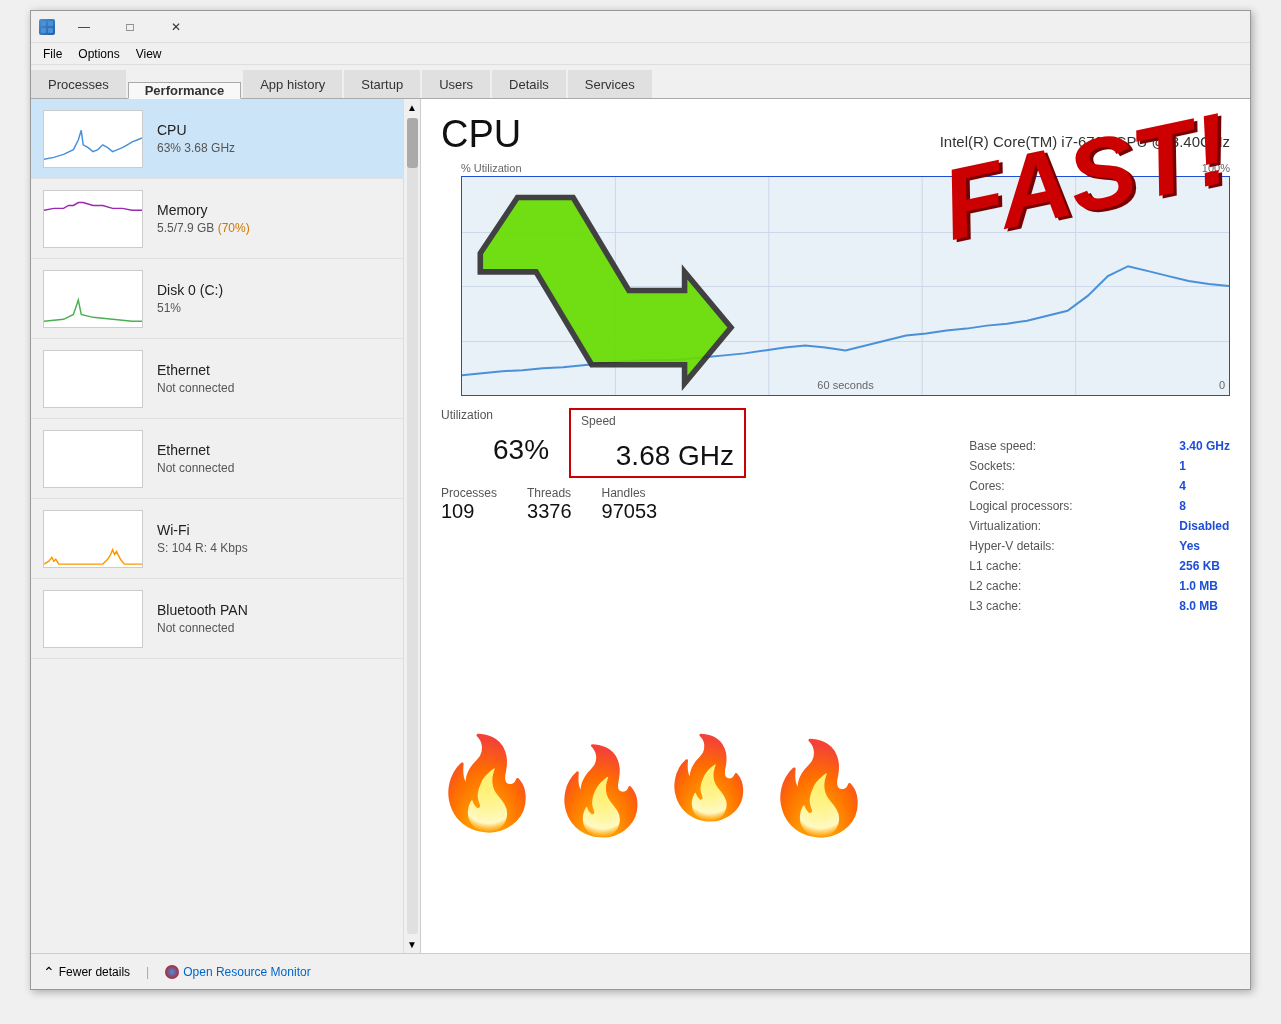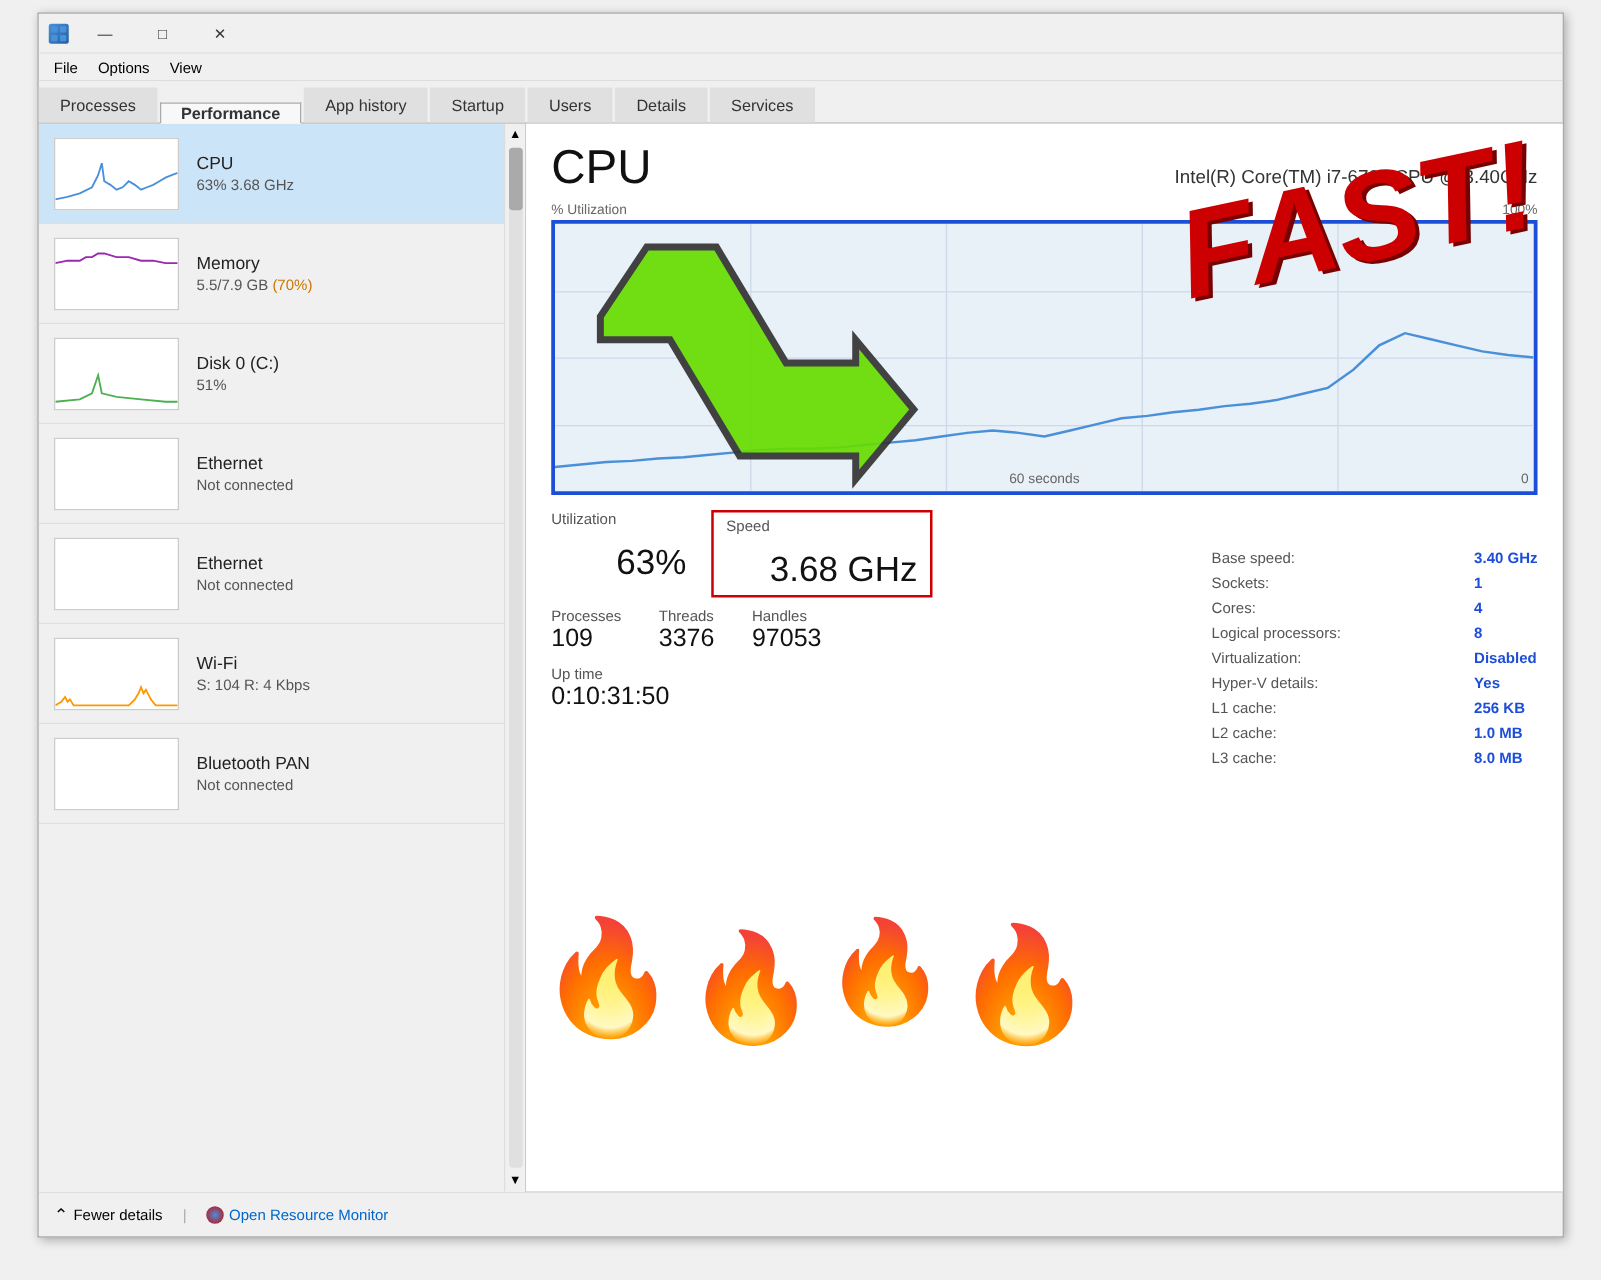--- a/index.html
+++ b/index.html
@@ -183,35 +183,36 @@
       color: #111;
     }
 
     .cpu-model {
       font-size: 15px;
       color: #333;
     }
 
     .chart-section {
       margin-bottom: 10px;
+      margin-left: 20px;
     }
 
     .chart-label-row {
       display: flex;
       justify-content: space-between;
       font-size: 11px;
       color: #666;
       margin-bottom: 2px;
     }
 
     .cpu-chart {
       width: 100%;
       height: 220px;
       background: #e8f0f8;
-      border: 3px solid #1d4ed8;
+      border: 1px solid #1d4ed8;
       position: relative;
       overflow: hidden;
     }
 
     
     .chart-grid-h {
       position: absolute;
       width: 100%;
       border-top: 1px solid #ccc;
     }
@@ -559,24 +560,20 @@
         <div class="stat-col">
           <span class="stat-label">Threads</span>
           <span class="stat-value medium">3376</span>
         </div>
         <div class="stat-col">
           <span class="stat-label">Handles</span>
           <span class="stat-value medium">97053</span>
         </div>
       </div>
 
-      <div class="stat-col" style="margin-bottom:16px;">
-        <span class="stat-label">Up time</span>
-        <span class="stat-value medium">0:10:31:50</span>
-      </div>
 
       <div style="position:absolute;right:20px;top:340px;">
         <div class="info-row">
           <span class="info-key">Base speed:</span>
           <span class="info-val">3.40 GHz</span>
         </div>
         <div class="info-row">
           <span class="info-key">Sockets:</span>
           <span class="info-val">1</span>
         </div>

